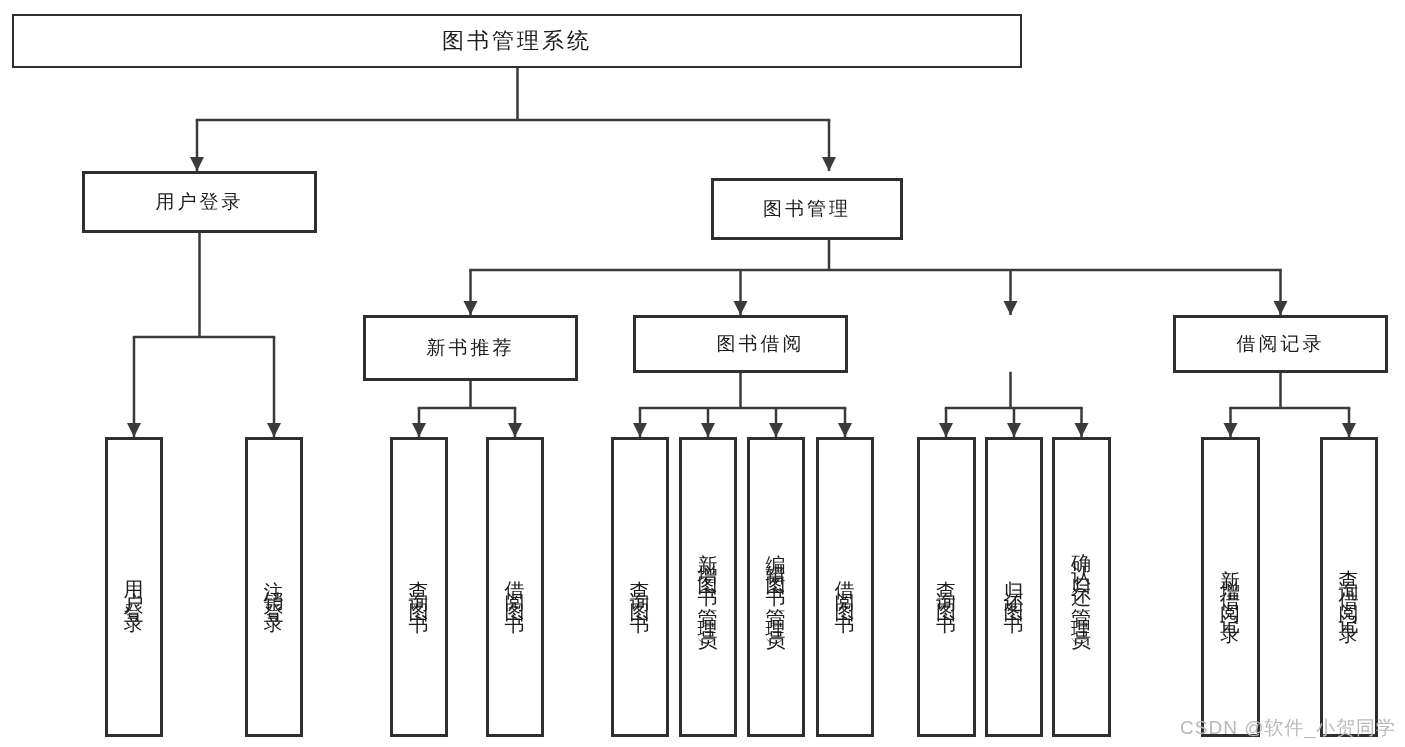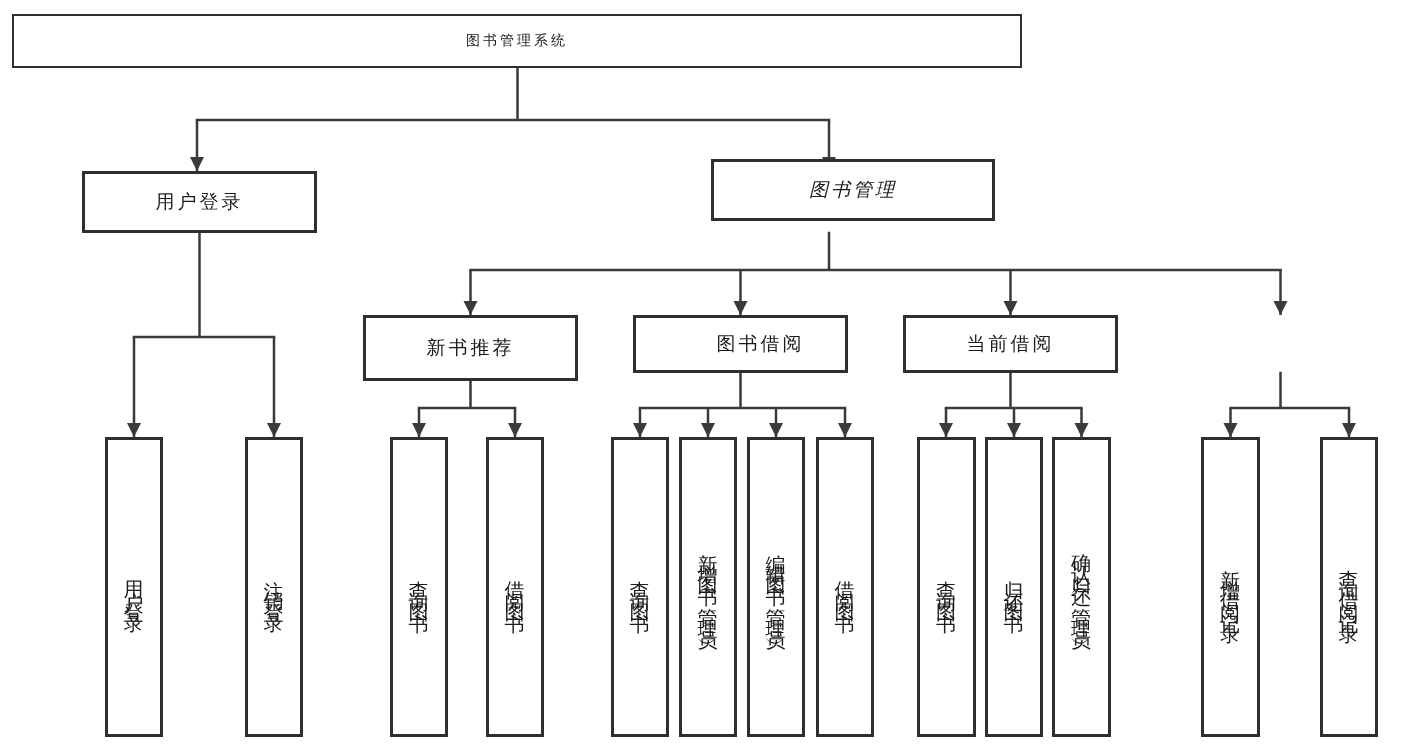--- a/index.html
+++ b/index.html
@@ -15,21 +15,21 @@
   .arrow-line{stroke:var(--line,#3a3a3a);stroke-width:2.5;}
   .node{
     position:absolute;box-sizing:border-box;
     background:#ffffff;
     border:3px solid var(--ink,#2f2f2f);
     display:flex;align-items:center;justify-content:center;
     color:var(--text,#1c1c1c);
     font-size:19px;letter-spacing:3px;
     text-align:center;
   }
-  .node--root{border-width:2px;font-size:14px;}
+  .node--root{border-width:2px;font-size:22px;}
   .node--leaf span{
     writing-mode:vertical-rl;
     text-orientation:mixed;
     font-size:20px;
     letter-spacing:11px;
     line-height:1;
   }
   .node--leaf{letter-spacing:0;}
   .watermark{
     position:absolute;right:9px;bottom:6px;
@@ -87,32 +87,32 @@
     </g>
   </svg>
 
   <div class="node node--root" style="left:12px;top:14px;width:1010px;height:54px;">
     <span>图书管理系统</span>
   </div>
 
   <div class="node" style="left:82px;top:171px;width:235px;height:62px;">
     <span>用户登录</span>
   </div>
-  <div class="node" style="left:711px;top:159px;width:284px;height:62px;font-style:italic;">
+  <div class="node" style="left:711px;top:178px;width:192px;height:62px;">
     <span>图书管理</span>
   </div>
 
   <div class="node" style="left:363px;top:315px;width:215px;height:66px;">
     <span>新书推荐</span>
   </div>
   <div class="node" style="left:633px;top:315px;width:215px;height:58px;padding-left:40px;">
     <span>图书借阅</span>
   </div>
-  <div class="node" style="left:903px;top:315px;width:215px;height:58px;">
-    <span>当前借阅</span>
+  <div class="node" style="left:1173px;top:315px;width:215px;height:58px;">
+    <span>借阅记录</span>
   </div>
 
   <div class="node node--leaf" style="left:105px;top:437px;width:58px;height:300px;">
     <span>用户登录</span>
   </div>
   <div class="node node--leaf" style="left:245px;top:437px;width:58px;height:300px;">
     <span>注销登录</span>
   </div>
 
   <div class="node node--leaf" style="left:390px;top:437px;width:58px;height:300px;">
@@ -145,14 +145,15 @@
     <span>确认归还（管理员）</span>
   </div>
 
   <div class="node node--leaf" style="left:1201px;top:437px;width:59px;height:300px;">
     <span>新增借阅记录</span>
   </div>
   <div class="node node--leaf" style="left:1320px;top:437px;width:58px;height:300px;">
     <span>查询借阅记录</span>
   </div>
 
+  <div class="watermark">CSDN @软件_小贺同学</div>
 
 </div>
 
 </body></html>

